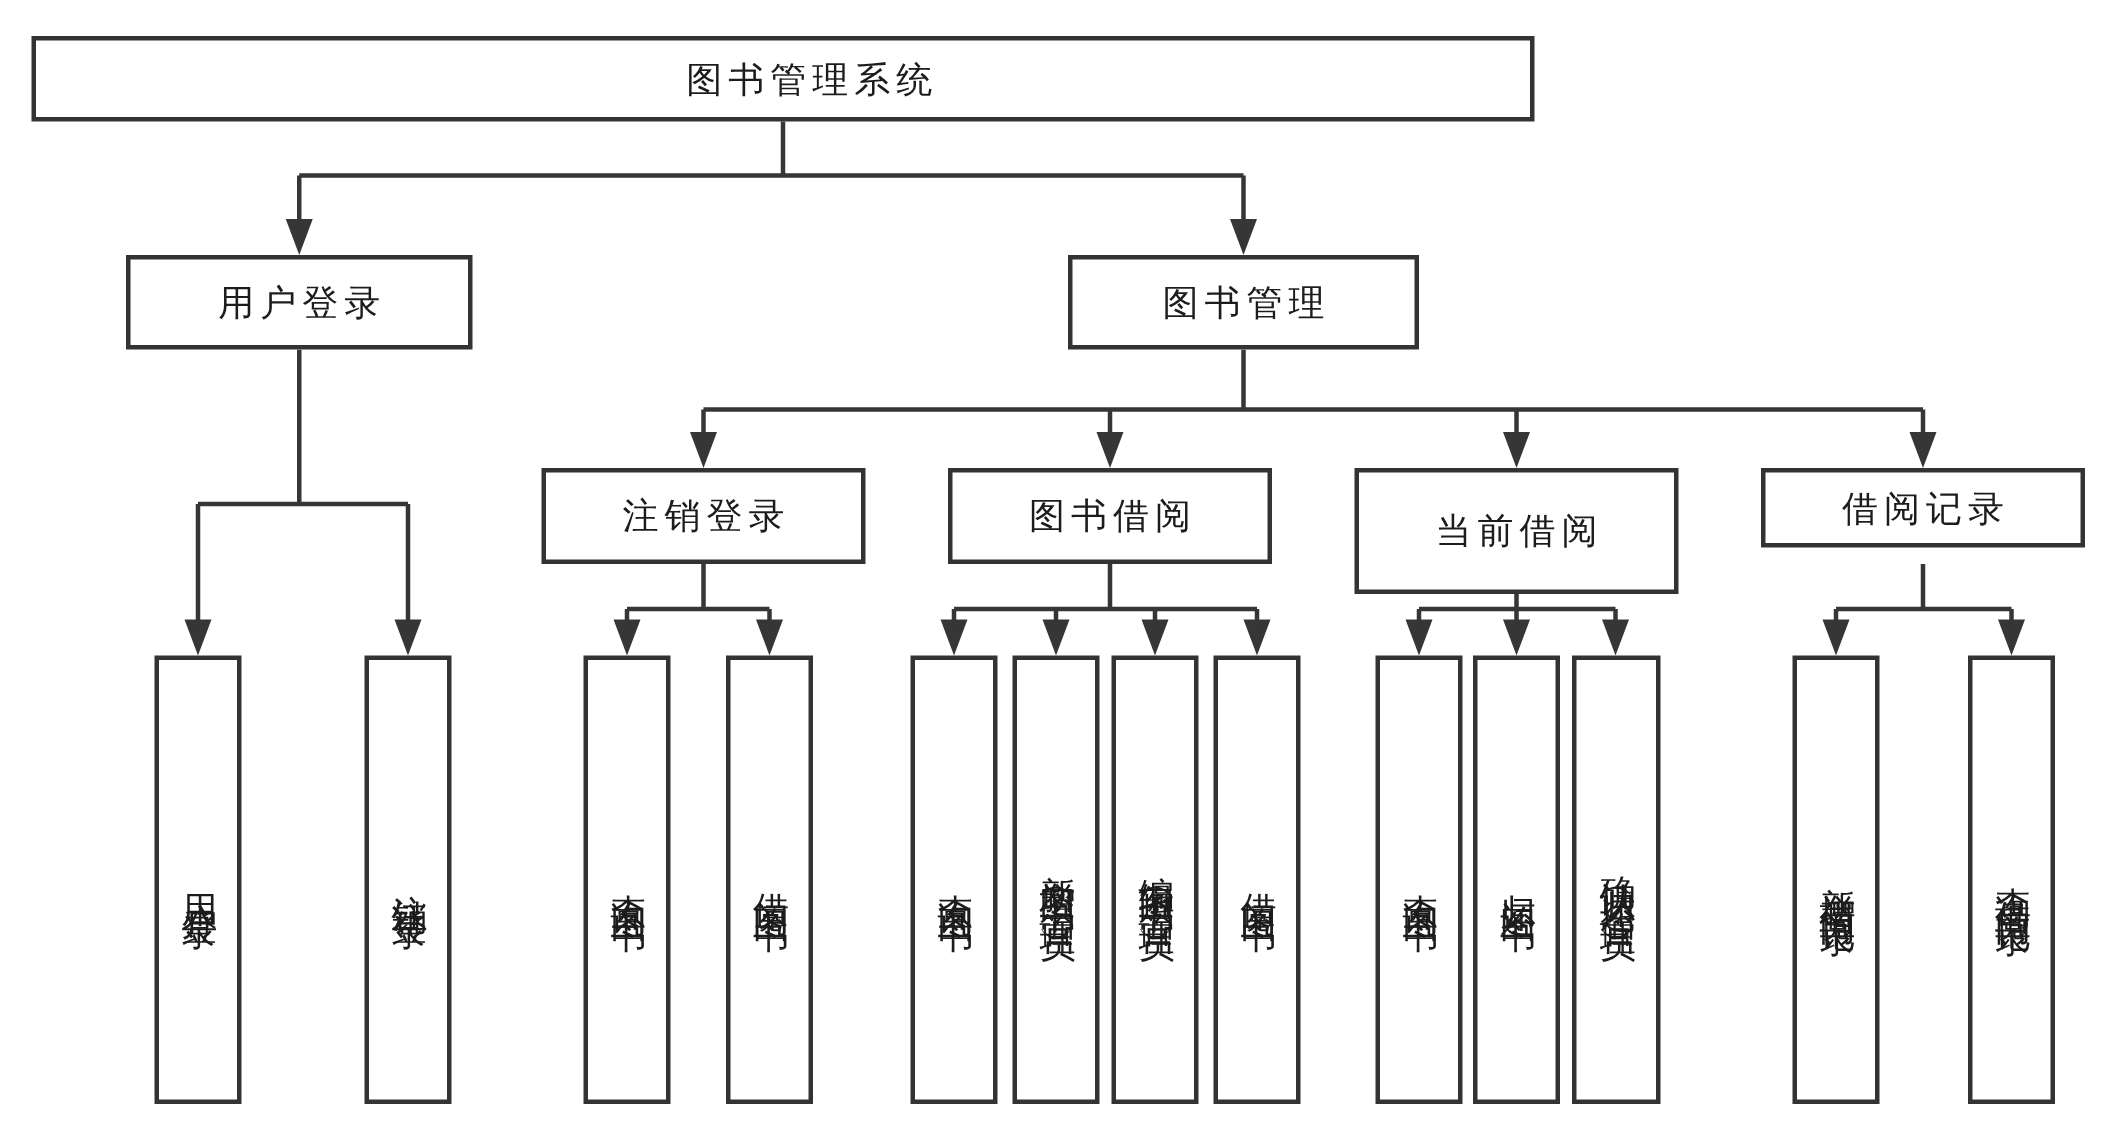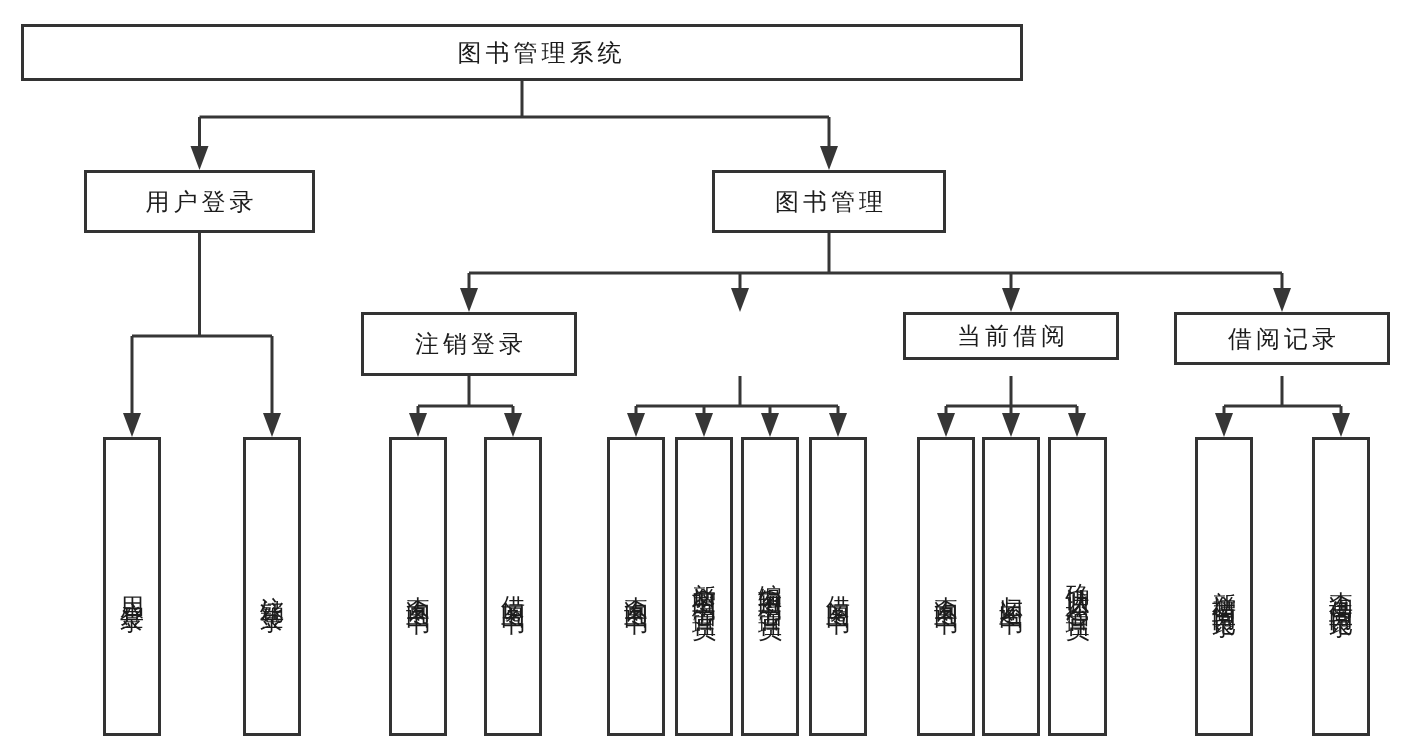--- a/index.html
+++ b/index.html
@@ -97,21 +97,22 @@
     <path class="cline" d="M1341,406 V418"></path>
       <polygon class="carrow" points="1341,437 1332,413 1350,413"></polygon>
   </svg>
 
   <div class="node h" style="left:21px;top:24px;width:1002px;height:57px;padding-left:35px;">图书管理系统</div>
 
   <div class="node h" style="left:84px;top:170px;width:231px;height:63px;">用户登录</div>
   <div class="node h" style="left:712px;top:170px;width:234px;height:63px;">图书管理</div>
 
   <div class="node h" style="left:361px;top:312px;width:216px;height:64px;">注销登录</div>
-  <div class="node h" style="left:903px;top:312px;width:216px;height:48px;">当前借阅</div>
+  <div class="node h" style="left:632px;top:312px;width:216px;height:64px;">图书借阅</div>
+  <div class="node h" style="left:903px;top:312px;width:216px;height:84px;">当前借阅</div>
   <div class="node h" style="left:1174px;top:312px;width:216px;height:53px;">借阅记录</div>
 
   <div class="node v" style="left:103px;top:437px;width:58px;height:299px;">用户登录</div>
   <div class="node v" style="left:243px;top:437px;width:58px;height:299px;">注销登录</div>
 
   <div class="node v" style="left:389px;top:437px;width:58px;height:299px;">查询图书</div>
   <div class="node v" style="left:484px;top:437px;width:58px;height:299px;">借阅图书</div>
 
   <div class="node v" style="left:607px;top:437px;width:58px;height:299px;">查询图书</div>
   <div class="node v" style="left:675px;top:437px;width:58px;height:299px;">新增图书（管理员）</div>

